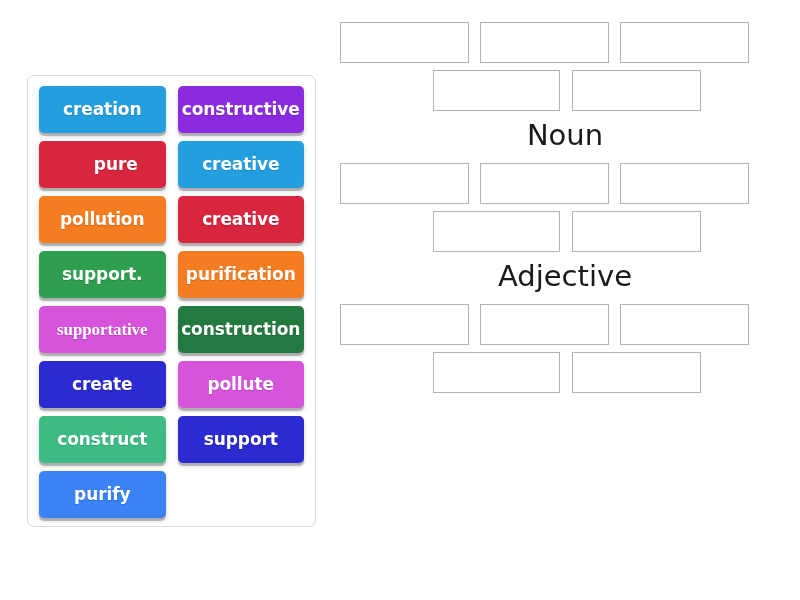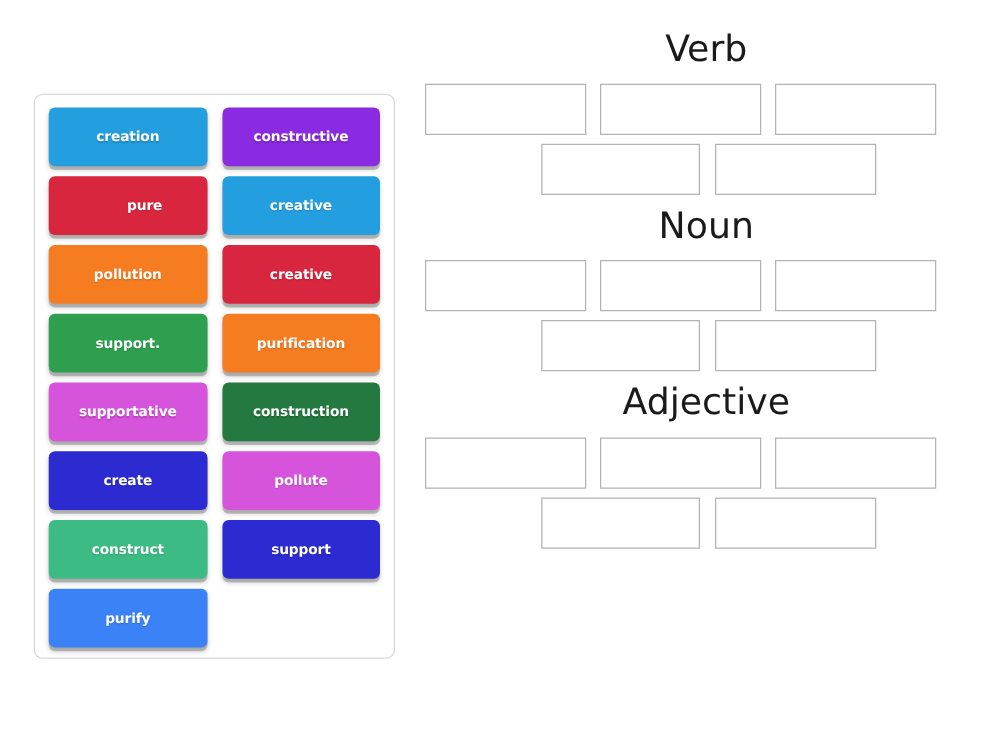--- a/index.html
+++ b/index.html
@@ -47,21 +47,21 @@
     display: flex;
   }
 
   .tile {
     flex: 1 1 auto;
     border-radius: 5px;
     display: flex;
     align-items: center;
     justify-content: center;
     color: #ffffff;
-    font-size: 11px;
+    font-size: 17px;
     font-weight: bold;
     letter-spacing: -0.1px;
     text-align: center;
     line-height: 1;
     box-sizing: border-box;
     padding: 0 3px;
     cursor: move;
     user-select: none;
     text-shadow: 0 1px 1px rgba(0,0,0,0.18);
     box-shadow: 0 3px 0 rgba(0,0,0,0.20), 0 3px 4px rgba(0,0,0,0.18);
@@ -147,21 +147,21 @@
       <div class="tile-slot">
         <div class="tile" style="background: rgb(215, 38, 61);">creative</div>
       </div>
       <div class="tile-slot">
         <div class="tile" style="background: rgb(46, 158, 79);">support.</div>
       </div>
       <div class="tile-slot">
         <div class="tile" style="background: rgb(245, 124, 32);">purification</div>
       </div>
       <div class="tile-slot">
-        <div class="tile" style="background: rgb(214, 84, 219);">supportative</div>
+        <div class="tile" style="background: rgb(214, 84, 219); font-family: Liberation Serif, serif;">supportative</div>
       </div>
       <div class="tile-slot">
         <div class="tile" style="background: rgb(35, 121, 63);">construction</div>
       </div>
       <div class="tile-slot">
         <div class="tile" style="background: rgb(43, 43, 209);">create</div>
       </div>
       <div class="tile-slot">
         <div class="tile" style="background: rgb(214, 84, 219);">pollute</div>
       </div>
@@ -174,21 +174,20 @@
       <div class="tile-slot">
         <div class="tile" style="background: #3b82f6;">purify</div>
       </div>
       <div class="tile-slot empty">
         <div class="tile"></div>
       </div>
     </div>
 
   <div class="categories" id="categories">
       <div class="category">
-        <div class="category-title">Verb</div>
         <div class="zone-row row-1">
           <div class="drop-zone"></div>
           <div class="drop-zone"></div>
           <div class="drop-zone"></div>
         </div>
         <div class="zone-row row-2">
           <div class="drop-zone"></div>
           <div class="drop-zone"></div>
         </div>
       </div>

